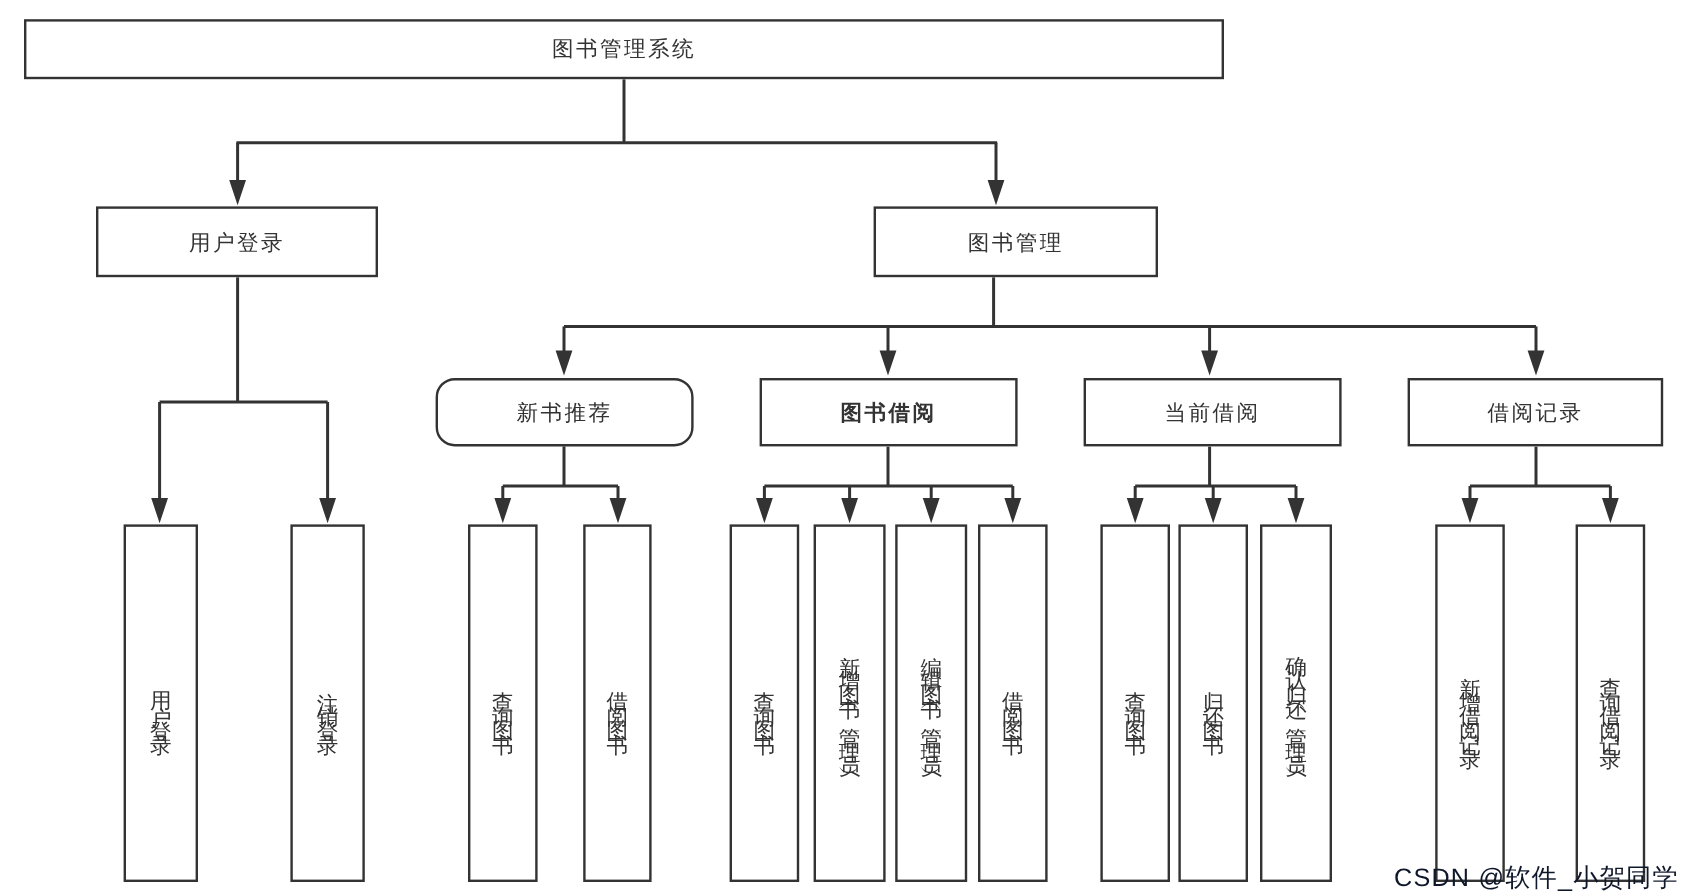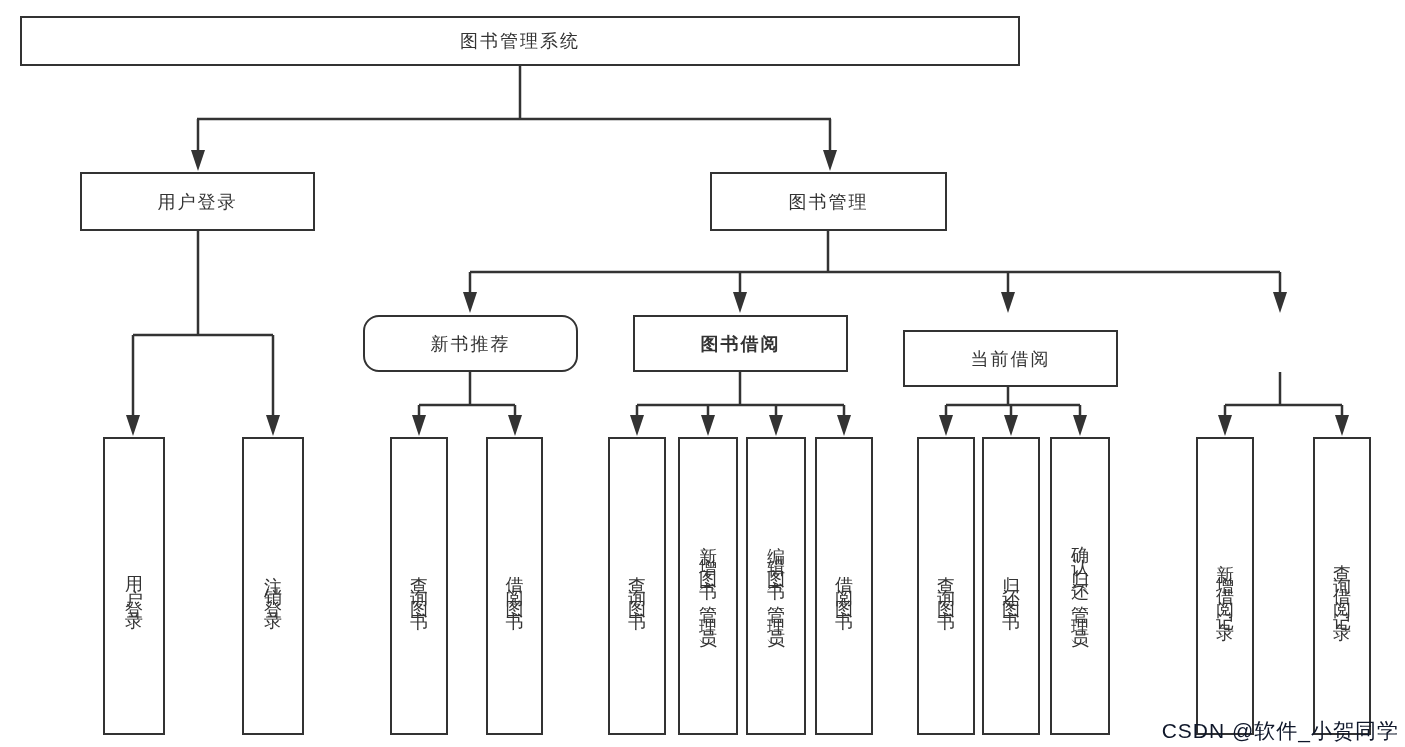--- a/index.html
+++ b/index.html
@@ -38,25 +38,25 @@
   .vbox {
     writing-mode: vertical-rl;
     text-orientation: mixed;
     letter-spacing: 12px;
     font-size: 18px;
   }
   
   .n-root  { left: 20px;  top: 16px;  width: 1000px; height: 50px; }
   
   .n-l2a   { left: 80px;  top: 172px; width: 235px; height: 59px; }
-  .n-l2b   { left: 710px; top: 172px; width: 237px; height: 59px; }
+  .n-l2b   { left: 728px; top: 172px; width: 237px; height: 59px; }
   
   .n-l3a   { left: 363px;  top: 315px; width: 215px; height: 57px; border-radius: 16px; }
   .n-l3b   { left: 633px;  top: 315px; width: 215px; height: 57px; font-weight: bold; }
-  .n-l3c   { left: 903px;  top: 330px; width: 215px; height: 57px; }
+  .n-l3c   { left: 903px;  top: 315px; width: 215px; height: 57px; }
   .n-l3d   { left: 1173px; top: 315px; width: 213px; height: 57px; }
   
   .leaf { top: 437px; height: 298px; }
   .n-u1 { left: 103px;  width: 62px; }
   .n-u2 { left: 242px;  width: 62px; }
   .n-n1 { left: 390px;  width: 58px; }
   .n-n2 { left: 486px;  width: 57px; }
   .n-b1 { left: 608px;  width: 58px; }
   .n-b2 { left: 678px;  width: 60px; }
   .n-b3 { left: 746px;  width: 60px; }
@@ -138,20 +138,21 @@
     </svg>
 
   <div class="box n-root">图书管理系统</div>
 
   <div class="box n-l2a">用户登录</div>
   <div class="box n-l2b">图书管理</div>
 
   <div class="box n-l3a">新书推荐</div>
   <div class="box n-l3b">图书借阅</div>
   <div class="box n-l3c">当前借阅</div>
+  <div class="box n-l3d">借阅记录</div>
 
   <div class="box vbox leaf n-u1">用户登录</div>
   <div class="box vbox leaf n-u2">注销登录</div>
 
   <div class="box vbox leaf n-n1">查询图书</div>
   <div class="box vbox leaf n-n2">借阅图书</div>
 
   <div class="box vbox leaf n-b1">查询图书</div>
   <div class="box vbox leaf n-b2">新增图书（管理员）</div>
   <div class="box vbox leaf n-b3">编辑图书（管理员）</div>

